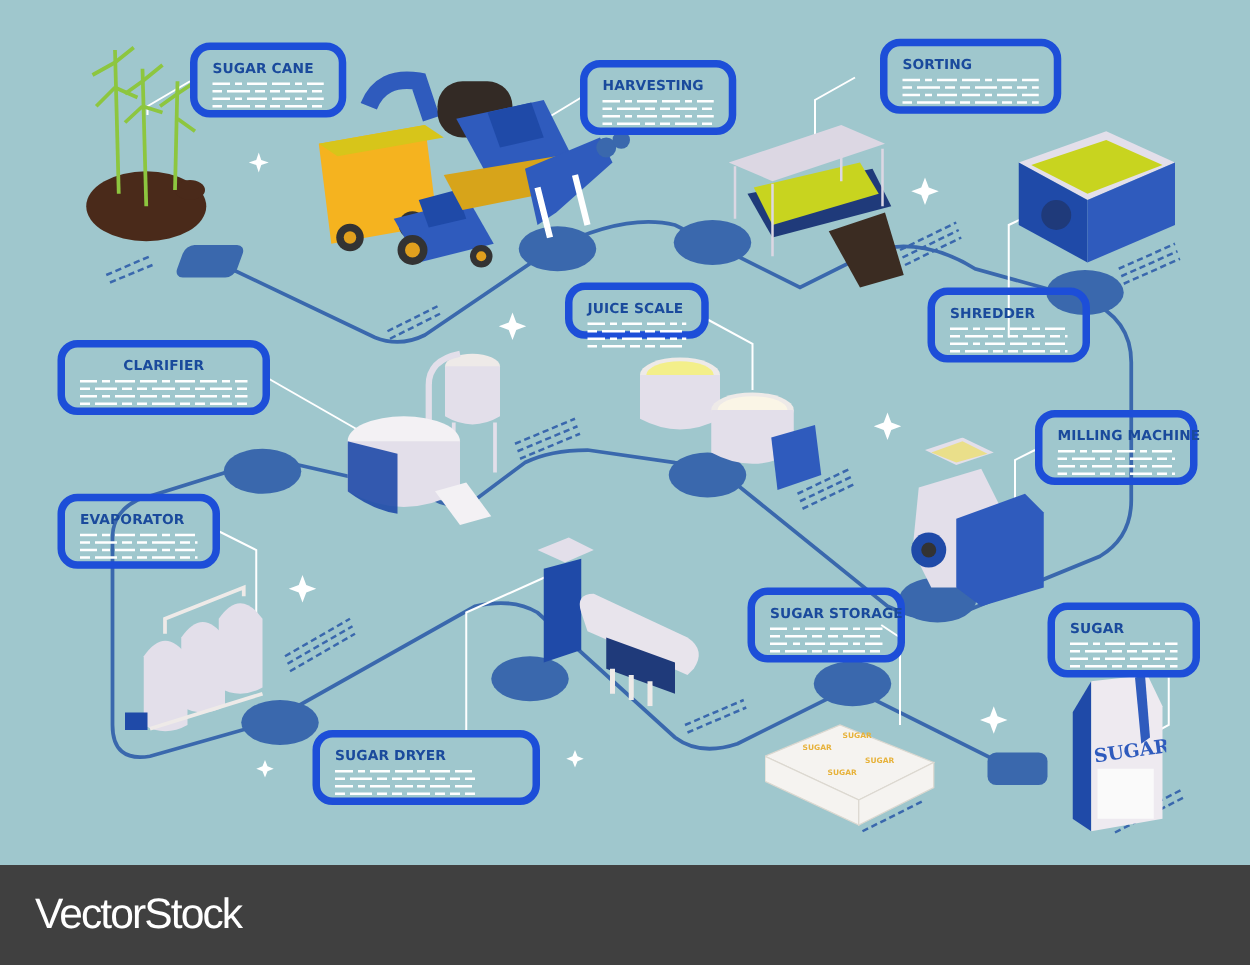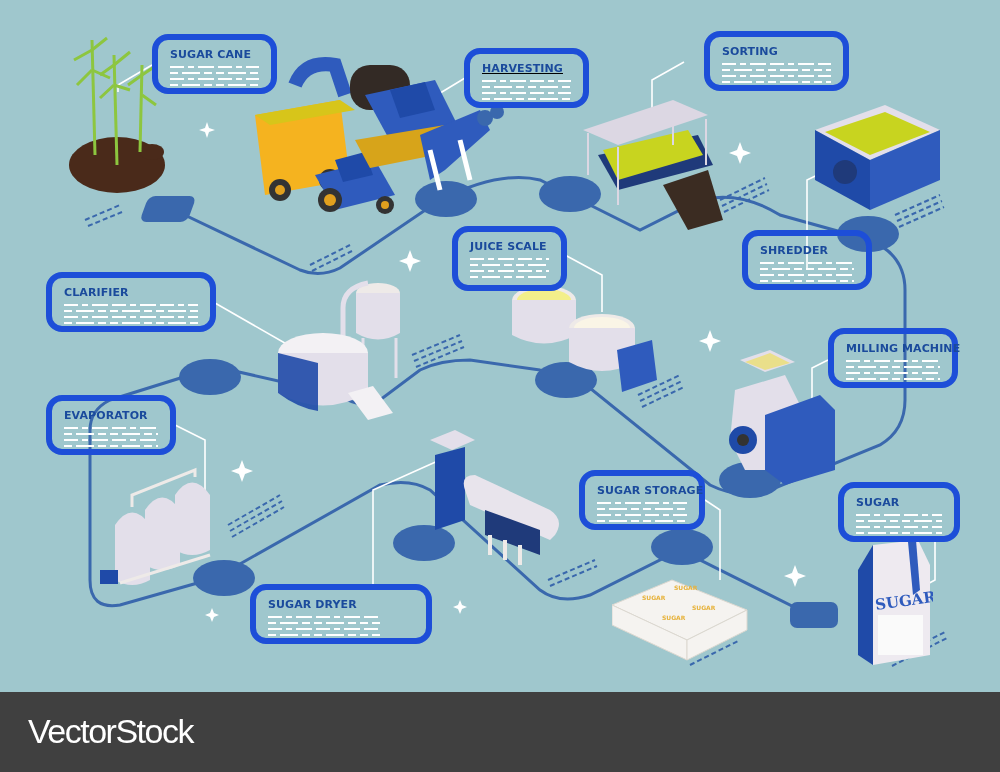--- a/index.html
+++ b/index.html
@@ -240,21 +240,21 @@
   </svg>
 
   <div class="callout" style="left:152px;top:34px;width:125px;height:60px;">
     <span class="callout-title">SUGAR CANE</span>
     <div class="dash-line"></div>
     <div class="dash-line alt"></div>
     <div class="dash-line"></div>
     <div class="dash-line alt"></div>
   </div>
 
-  <div class="callout" style="left:464px;top:48px;width:125px;height:60px;text-decoration:underline;">
+  <div class="callout" style="left:464px;top:48px;width:125px;height:60px;">
     <span class="callout-title">HARVESTING</span>
     <div class="dash-line"></div>
     <div class="dash-line alt"></div>
     <div class="dash-line"></div>
     <div class="dash-line alt"></div>
   </div>
 
   <div class="callout" style="left:704px;top:31px;width:145px;height:60px;">
     <span class="callout-title">SORTING</span>
     <div class="dash-line"></div>
@@ -264,37 +264,37 @@
   </div>
 
   <div class="callout" style="left:742px;top:230px;width:130px;height:60px;">
     <span class="callout-title">SHREDDER</span>
     <div class="dash-line"></div>
     <div class="dash-line alt"></div>
     <div class="dash-line"></div>
     <div class="dash-line alt"></div>
   </div>
 
-  <div class="callout" style="left:452px;top:226px;width:115px;height:65px;">
+  <div class="callout" style="left:452px;top:226px;width:115px;height:45px;">
     <span class="callout-title">JUICE SCALE</span>
     <div class="dash-line"></div>
     <div class="dash-line alt"></div>
     <div class="dash-line"></div>
     <div class="dash-line alt"></div>
   </div>
 
   <div class="callout" style="left:828px;top:328px;width:130px;height:60px;text-align:center;">
     <span class="callout-title">MILLING MACHINE</span>
     <div class="dash-line"></div>
     <div class="dash-line alt"></div>
     <div class="dash-line"></div>
     <div class="dash-line alt"></div>
   </div>
 
-  <div class="callout" style="left:46px;top:272px;width:170px;height:60px;">
+  <div class="callout" style="left:46px;top:272px;width:170px;height:60px;text-align:center;">
     <span class="callout-title">CLARIFIER</span>
     <div class="dash-line"></div>
     <div class="dash-line alt"></div>
     <div class="dash-line"></div>
     <div class="dash-line alt"></div>
   </div>
 
   <div class="callout" style="left:46px;top:395px;width:130px;height:60px;">
     <span class="callout-title">EVAPORATOR</span>
     <div class="dash-line"></div>
@@ -304,21 +304,21 @@
   </div>
 
   <div class="callout" style="left:250px;top:584px;width:182px;height:60px;">
     <span class="callout-title">SUGAR DRYER</span>
     <div class="dash-line" style="width:112px"></div>
     <div class="dash-line alt" style="width:112px"></div>
     <div class="dash-line" style="width:112px"></div>
     <div class="dash-line alt" style="width:112px"></div>
   </div>
 
-  <div class="callout" style="left:579px;top:470px;width:126px;height:60px;">
+  <div class="callout" style="left:598px;top:470px;width:126px;height:60px;">
     <span class="callout-title">SUGAR STORAGE</span>
     <div class="dash-line"></div>
     <div class="dash-line alt"></div>
     <div class="dash-line"></div>
     <div class="dash-line alt"></div>
   </div>
 
   <div class="callout" style="left:838px;top:482px;width:122px;height:60px;">
     <span class="callout-title">SUGAR</span>
     <div class="dash-line"></div>

